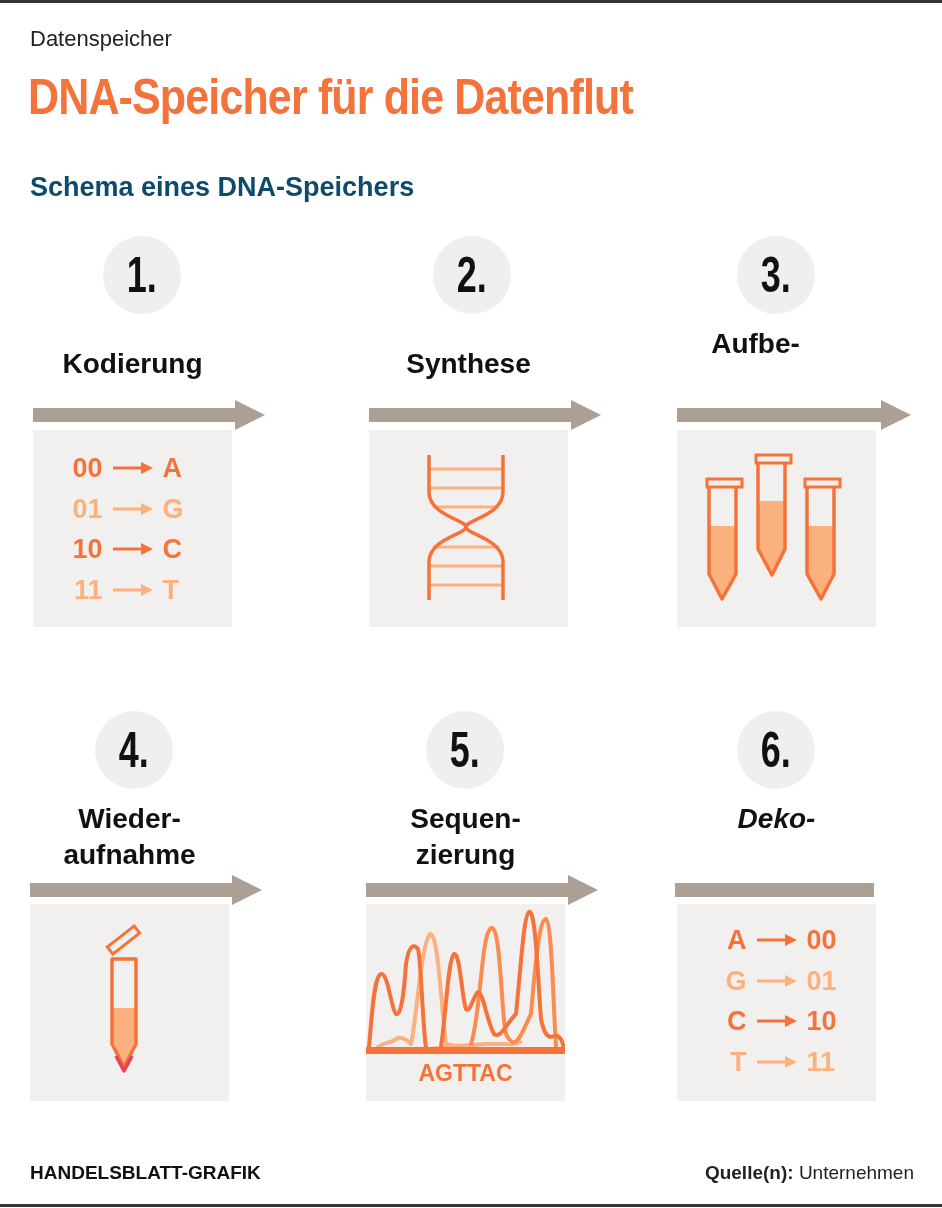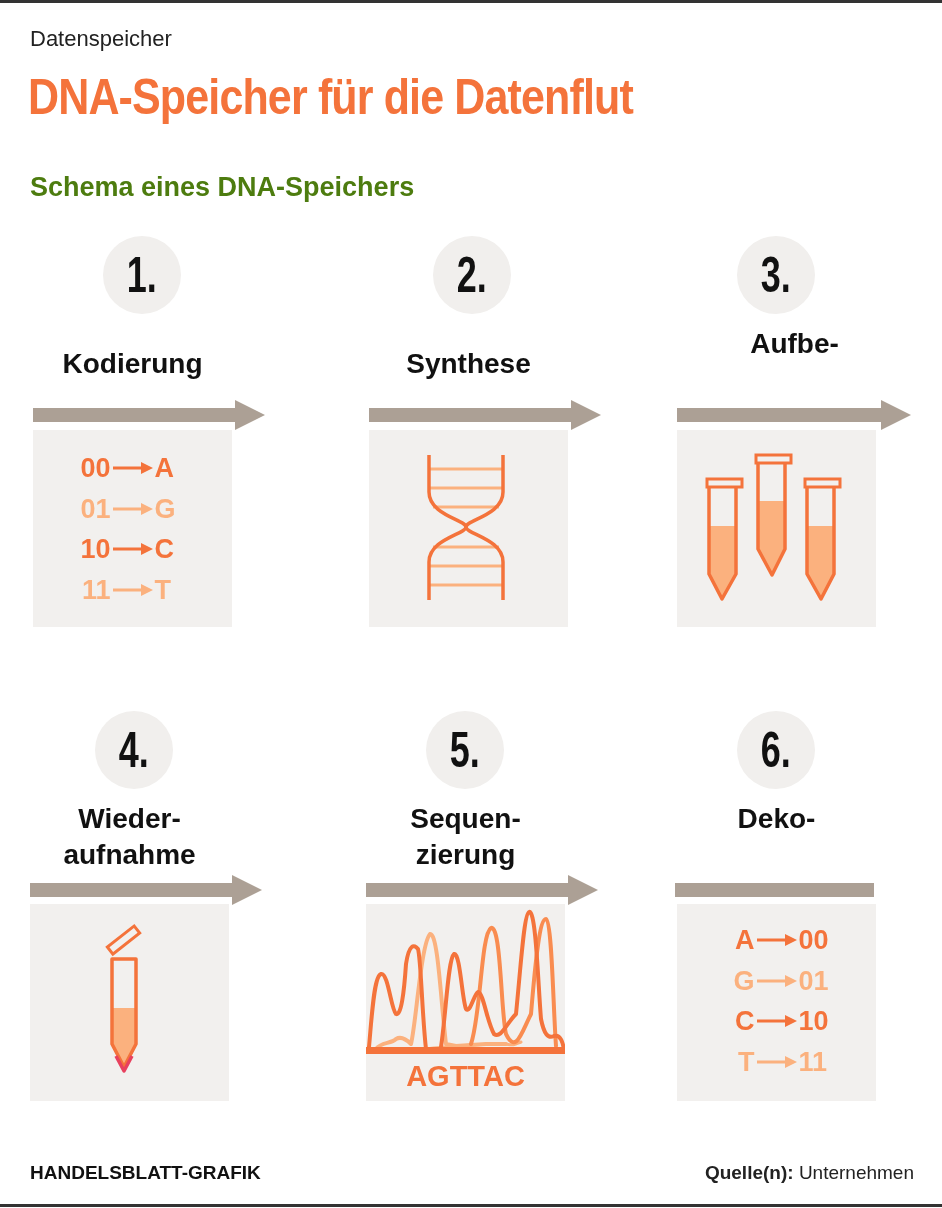--- a/index.html
+++ b/index.html
@@ -4,44 +4,44 @@
 <style>
   html, body { margin: 0; padding: 0; background: #ffffff; }
   body { width: 942px; height: 1208px; position: relative; overflow: hidden;
          font-family: "Liberation Sans", "DejaVu Sans", sans-serif; color: #111; }
   .rule-top { position: absolute; left: 0; top: 0; width: 942px; height: 3px; background: #333; }
   .rule-bottom { position: absolute; left: 0; top: 1204px; width: 942px; height: 3px; background: #333; }
   .kicker { position: absolute; left: 30px; top: 26px; font-size: 22px; color: #222; }
   .headline { position: absolute; left: 28px; top: 68px; font-size: 50px; font-weight: bold;
               color: #f4733b; letter-spacing: -1px; transform: scaleX(0.86); transform-origin: left top;
               white-space: nowrap; }
-  .subtitle { position: absolute; left: 30px; top: 172px; font-size: 27px; font-weight: bold; color: #4d7c0f; }
+  .subtitle { position: absolute; left: 30px; top: 172px; font-size: 27px; font-weight: bold; color: #0c4a6e; }
   .circle { position: absolute; width: 78px; height: 78px; border-radius: 50%; background: #f1efed;
             display: flex; align-items: center; justify-content: center; }
   .circle span { font-size: 50px; font-weight: bold; color: #111; transform: scaleX(0.72); display: inline-block;
                  line-height: 1; font-family: "Liberation Sans", sans-serif; }
   .label { position: absolute; text-align: center; font-size: 28px; font-weight: bold; line-height: 36px; color: #111; }
   .arrow { position: absolute; height: 14px; }
   .arrow .bar { position: absolute; left: 0; top: 0; height: 14px; background: #aca095; }
   .arrow .head { position: absolute; top: -8px; width: 0; height: 0;
                  border-top: 15px solid transparent; border-bottom: 15px solid transparent;
                  border-left: 30px solid #aca095; }
   .box { position: absolute; width: 199px; height: 197px; background: #f2f0ee; }
   .code { position: absolute; left: 0; width: 100%; font-size: 27px; font-weight: bold; line-height: 40.5px; }
-  .code .row { display: flex; align-items: center; justify-content: center; gap: 2px; }
+  .code .row { display: flex; align-items: center; justify-content: center; gap: 10px; }
   .code .row .l { width: 38px; text-align: right; }
   .code .row .r { width: 38px; text-align: left; }
   .code .row svg { display: block; }
   .dark { color: #f4733b; }
   .light { color: #fbb17e; }
   .footer-left { position: absolute; left: 30px; top: 1162px; font-size: 19px; font-weight: bold; color: #111; }
   .footer-right { position: absolute; right: 28px; top: 1162px; font-size: 19px; color: #222; }
   .footer-right b { font-weight: bold; text-align: center; }
   .seq-text { position: absolute; left: 0; width: 100%; top: 156px; text-align: center;
-              font-size: 29px; font-weight: bold; color: #f4733b; }
+              font-size: 23px; font-weight: bold; color: #f4733b; }
 </style>
 </head>
 <body>
 
 <div class="rule-top"></div>
 
 <div class="kicker">Datenspeicher</div>
 <div class="headline">DNA-Speicher für die Datenflut</div>
 <div class="subtitle">Schema eines DNA-Speichers</div>
 
@@ -120,21 +120,21 @@
         <path d="M134,25 L134,62 C134,85 97,90 97,97 C97,104 134,109 134,132 L134,170"></path>
       </g>
     </svg>
   </div>
 </div>
 
 <div>
   <div class="circle" style="left:737px; top:236px;">
     <span>3.</span>
   </div>
-  <div class="label" style="left:695px; top:326px; width:199px;">
+  <div class="label" style="left:656px; top:326px; width:199px;">
     <div>Aufbe-</div>
   </div>
   <div class="arrow" style="left:677px; top:408px;">
     <div class="bar" style="width:206px;"></div>
     <div class="head" style="left:204px;"></div>
   </div>
   <div class="box" style="left:677px; top:430px;">
     <svg width="199" height="197">
 
       <g>
@@ -206,21 +206,21 @@
       <rect x="0" y="143" width="199" height="9" fill="#f4733b"></rect>
     </svg>
     <div class="seq-text">AGTTAC</div>
   </div>
 </div>
 
 <div>
   <div class="circle" style="left:737px; top:711px;">
     <span>6.</span>
   </div>
-  <div class="label" style="left:677px; top:801px; width:199px;">
+  <div class="label" style="left:677px; top:801px; width:199px;font-style:italic;">
     <div>Deko-</div>
   </div>
   <div class="arrow" style="left:675px; top:883px;">
     <div class="bar" style="width:199px;"></div>
   </div>
   <div class="box" style="left:677px; top:904px;">
     <div class="code" style="top:16px;">
       <div class="row dark">
         <span class="l">A</span>
         <svg width="40" height="14">

